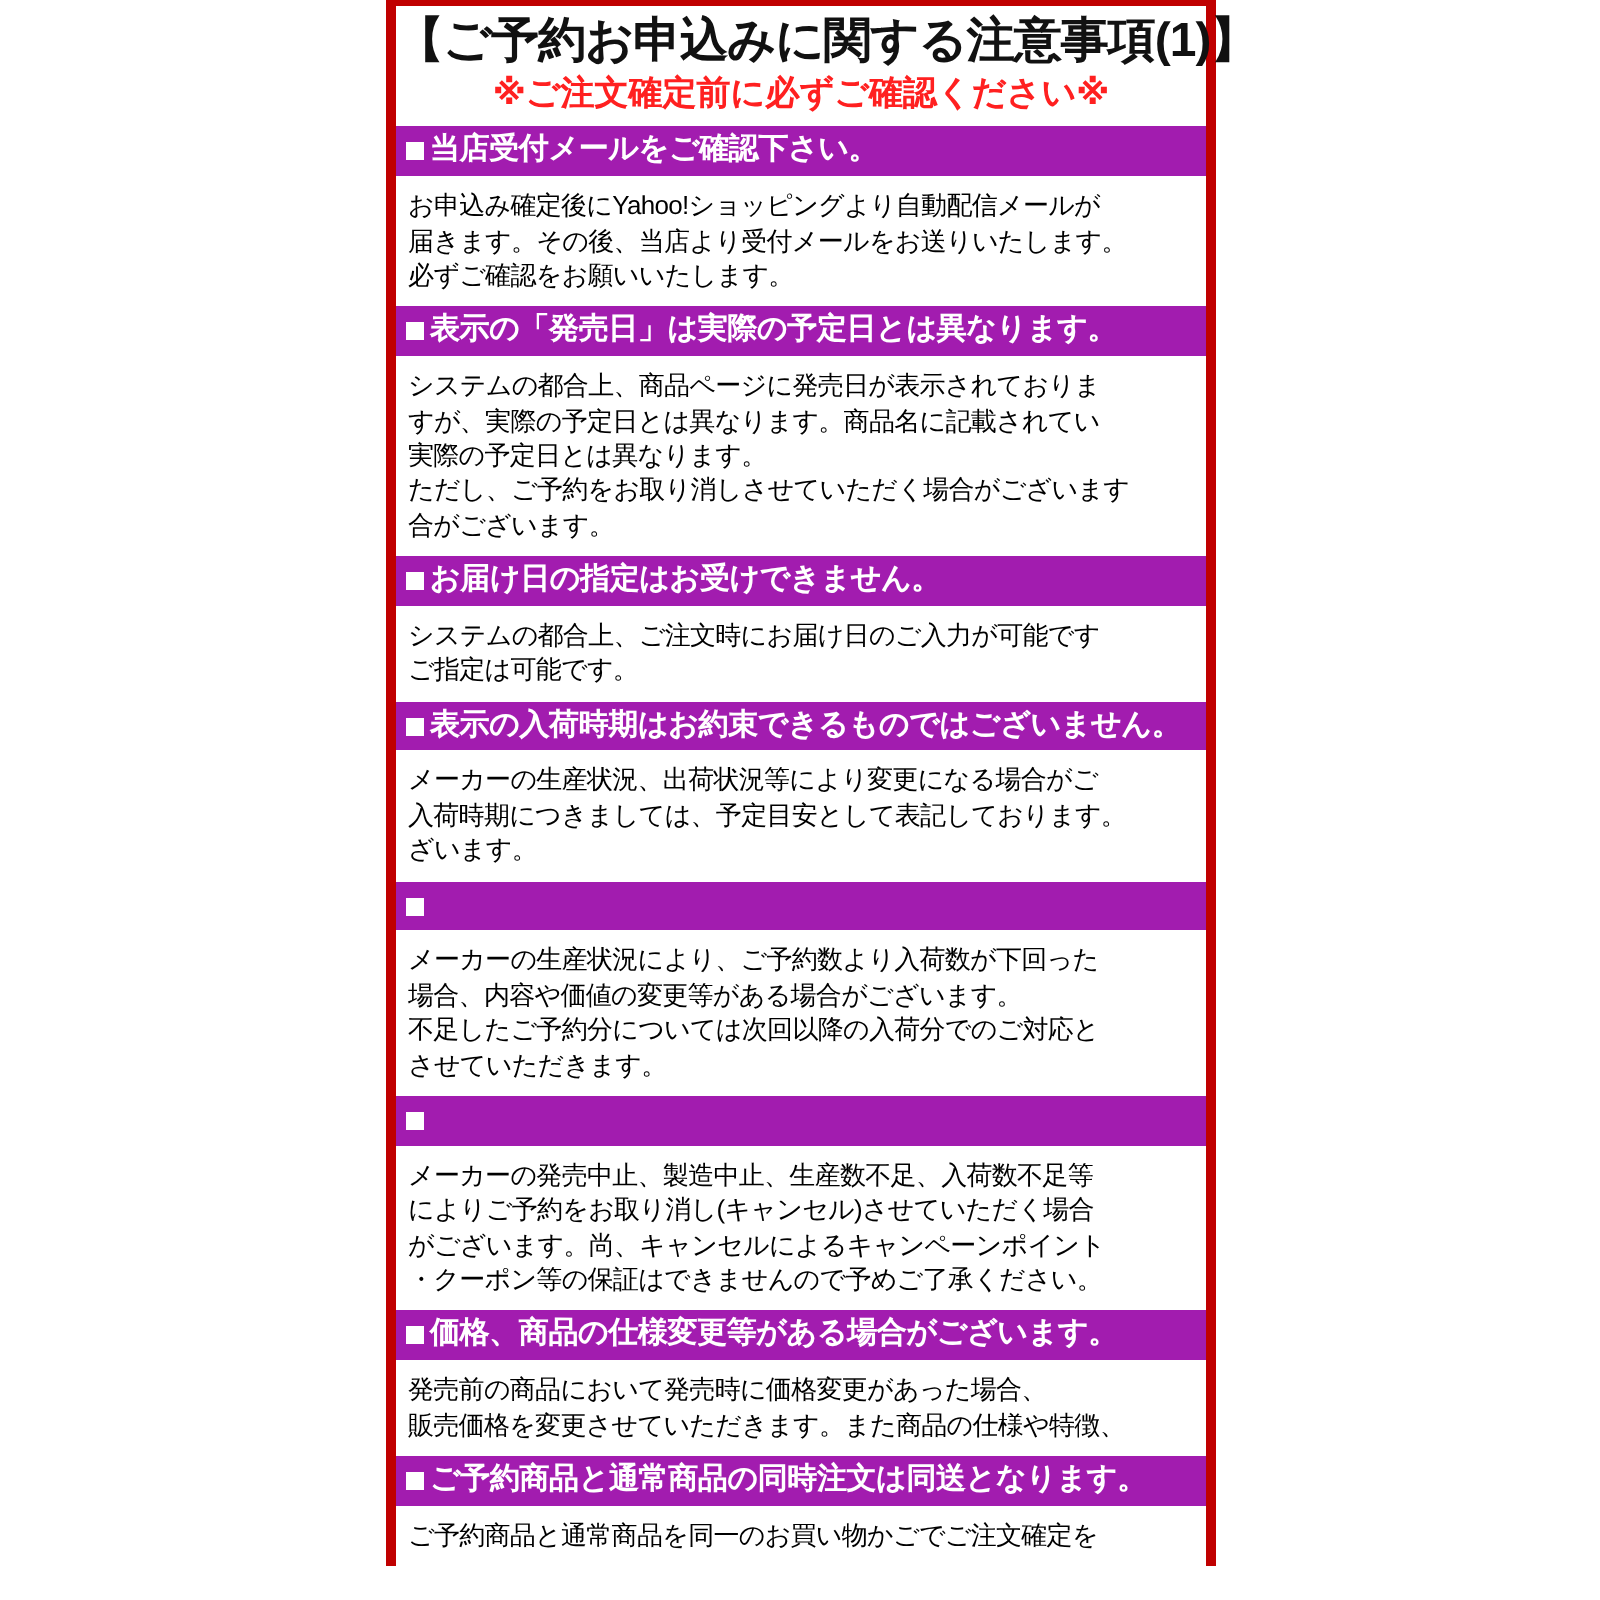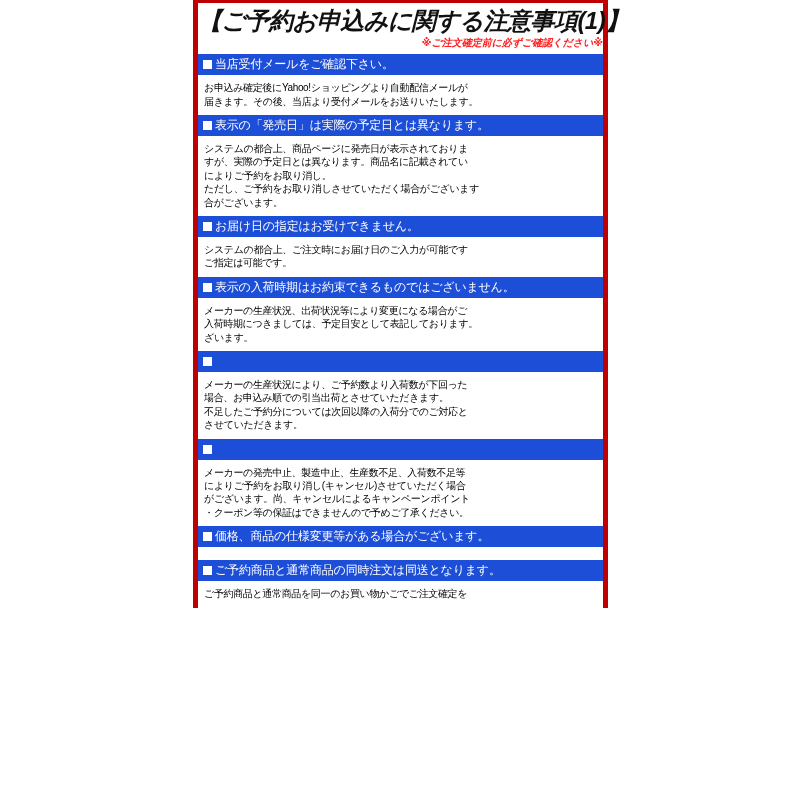--- a/index.html
+++ b/index.html
@@ -23,67 +23,66 @@
     background: #ffffff;
     border-left: 5px solid #c00000;
     border-right: 5px solid #c00000;
     border-top: 3px solid #c00000;
   }
 
   
   .title-block {
     background: #ffffff;
     padding: 4px 0 5px 0;
-    text-align: right;
-    font-style: italic;
+    text-align: center;
   }
   .title-main {
     display: block;
     font-size: 24px;
     font-weight: bold;
     color: #111111;
     letter-spacing: -0.5px;
     line-height: 1.18;
     white-space: nowrap;
   }
   .title-sub {
     display: block;
-    font-size: 10px;
+    font-size: 17px;
     font-weight: bold;
     color: #ff2020;
     line-height: 1.3;
     margin-top: 1px;
     white-space: nowrap;
   }
 
   
   .section-header {
-    background: #1d4ed8;
+    background: #a21caf;
     color: #ffffff;
-    font-size: 12px;
-    font-weight: normal;
+    font-size: 15px;
+    font-weight: bold;
     line-height: 1.25;
     padding: 3px 2px 3px 5px;
     white-space: nowrap;
     letter-spacing: -0.2px;
   }
   .bullet-square {
     display: inline-block;
     width: 9px;
     height: 9px;
     background: #ffffff;
     margin-right: 3px;
     vertical-align: -1px;
   }
 
   
   .section-body {
     background: #ffffff;
     color: #000000;
-    font-size: 10px;
+    font-size: 13px;
     line-height: 1.34;
     padding: 6px 4px 7px 6px;
     letter-spacing: -0.35px;
   }
   .section-body p {
     margin: 0;
     white-space: nowrap;
   }
 </style>
 </head>
@@ -95,28 +94,29 @@
     <span class="title-main">【ご予約お申込みに関する注意事項(1)】</span>
     <span class="title-sub">※ご注文確定前に必ずご確認ください※</span>
   </div>
 
   <div id="sections-container">
       <div class="section">
         <div class="section-header"><span class="bullet-square"></span><span>当店受付メールをご確認下さい。</span></div>
         <div class="section-body">
           <p>お申込み確定後にYahoo!ショッピングより自動配信メールが</p>
           <p>届きます。その後、当店より受付メールをお送りいたします。</p>
+          <p>必ずご確認をお願いいたします。</p>
         </div>
       </div>
       <div class="section">
         <div class="section-header"><span class="bullet-square"></span><span>表示の「発売日」は実際の予定日とは異なります。</span></div>
         <div class="section-body">
           <p>システムの都合上、商品ページに発売日が表示されておりま</p>
           <p>すが、実際の予定日とは異なります。商品名に記載されてい</p>
-          <p>によりご予約をお取り消し。</p>
+          <p>実際の予定日とは異なります。</p>
           <p>ただし、ご予約をお取り消しさせていただく場合がございます</p>
           <p>合がございます。</p>
         </div>
       </div>
       <div class="section">
         <div class="section-header"><span class="bullet-square"></span><span>お届け日の指定はお受けできません。</span></div>
         <div class="section-body">
           <p>システムの都合上、ご注文時にお届け日のご入力が可能です</p>
           <p>ご指定は可能です。</p>
         </div>
@@ -126,37 +126,39 @@
         <div class="section-body">
           <p>メーカーの生産状況、出荷状況等により変更になる場合がご</p>
           <p>入荷時期につきましては、予定目安として表記しております。</p>
           <p>ざいます。</p>
         </div>
       </div>
       <div class="section">
         <div class="section-header"><span class="bullet-square"></span></div>
         <div class="section-body">
           <p>メーカーの生産状況により、ご予約数より入荷数が下回った</p>
-          <p>場合、お申込み順での引当出荷とさせていただきます。</p>
+          <p>場合、内容や価値の変更等がある場合がございます。</p>
           <p>不足したご予約分については次回以降の入荷分でのご対応と</p>
           <p>させていただきます。</p>
         </div>
       </div>
       <div class="section">
         <div class="section-header"><span class="bullet-square"></span></div>
         <div class="section-body">
           <p>メーカーの発売中止、製造中止、生産数不足、入荷数不足等</p>
           <p>によりご予約をお取り消し(キャンセル)させていただく場合</p>
           <p>がございます。尚、キャンセルによるキャンペーンポイント</p>
           <p>・クーポン等の保証はできませんので予めご了承ください。</p>
         </div>
       </div>
       <div class="section">
         <div class="section-header"><span class="bullet-square"></span><span>価格、商品の仕様変更等がある場合がございます。</span></div>
         <div class="section-body">
+          <p>発売前の商品において発売時に価格変更があった場合、</p>
+          <p>販売価格を変更させていただきます。また商品の仕様や特徴、</p>
         </div>
       </div>
       <div class="section">
         <div class="section-header"><span class="bullet-square"></span><span>ご予約商品と通常商品の同時注文は同送となります。</span></div>
         <div class="section-body">
           <p>ご予約商品と通常商品を同一のお買い物かごでご注文確定を</p>
         </div>
       </div>
     </div>
 

